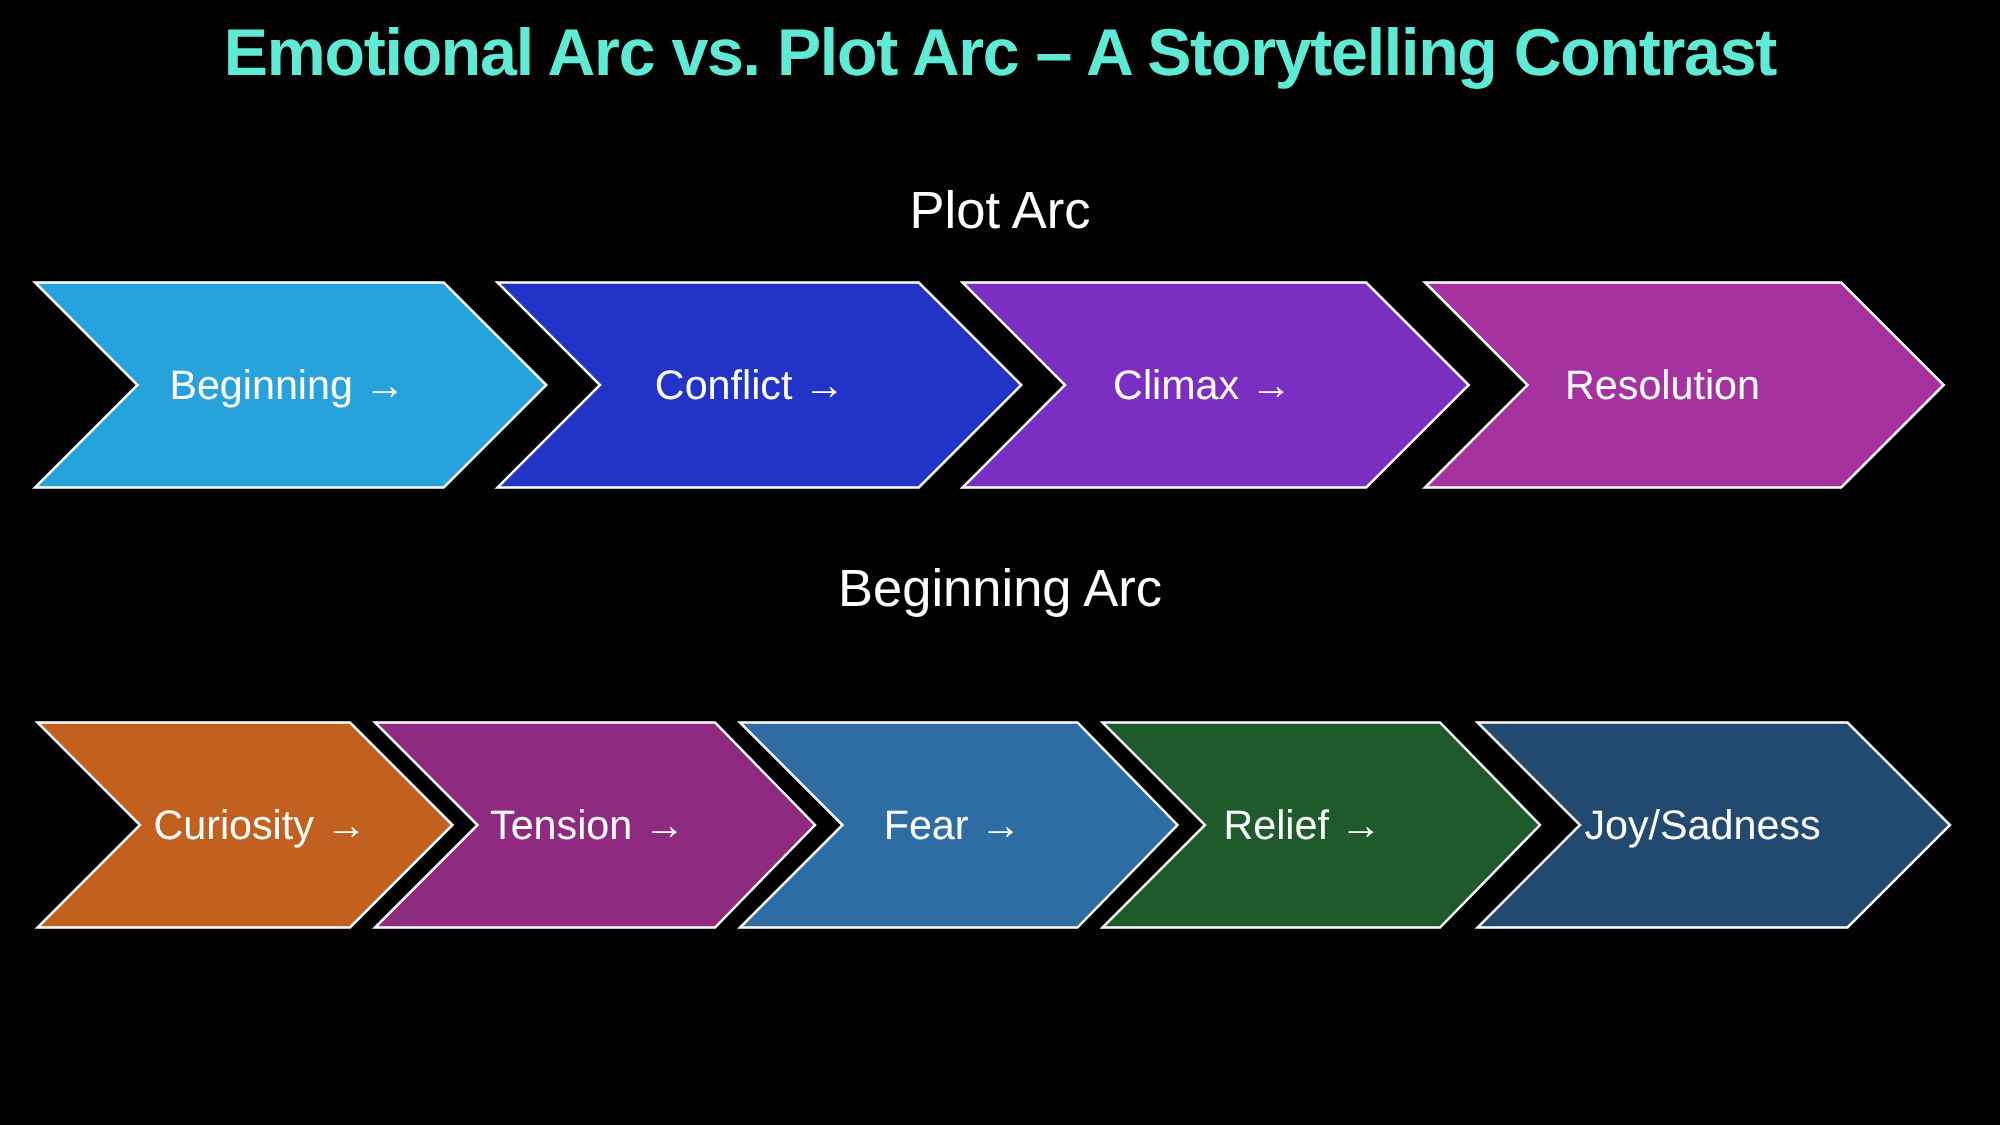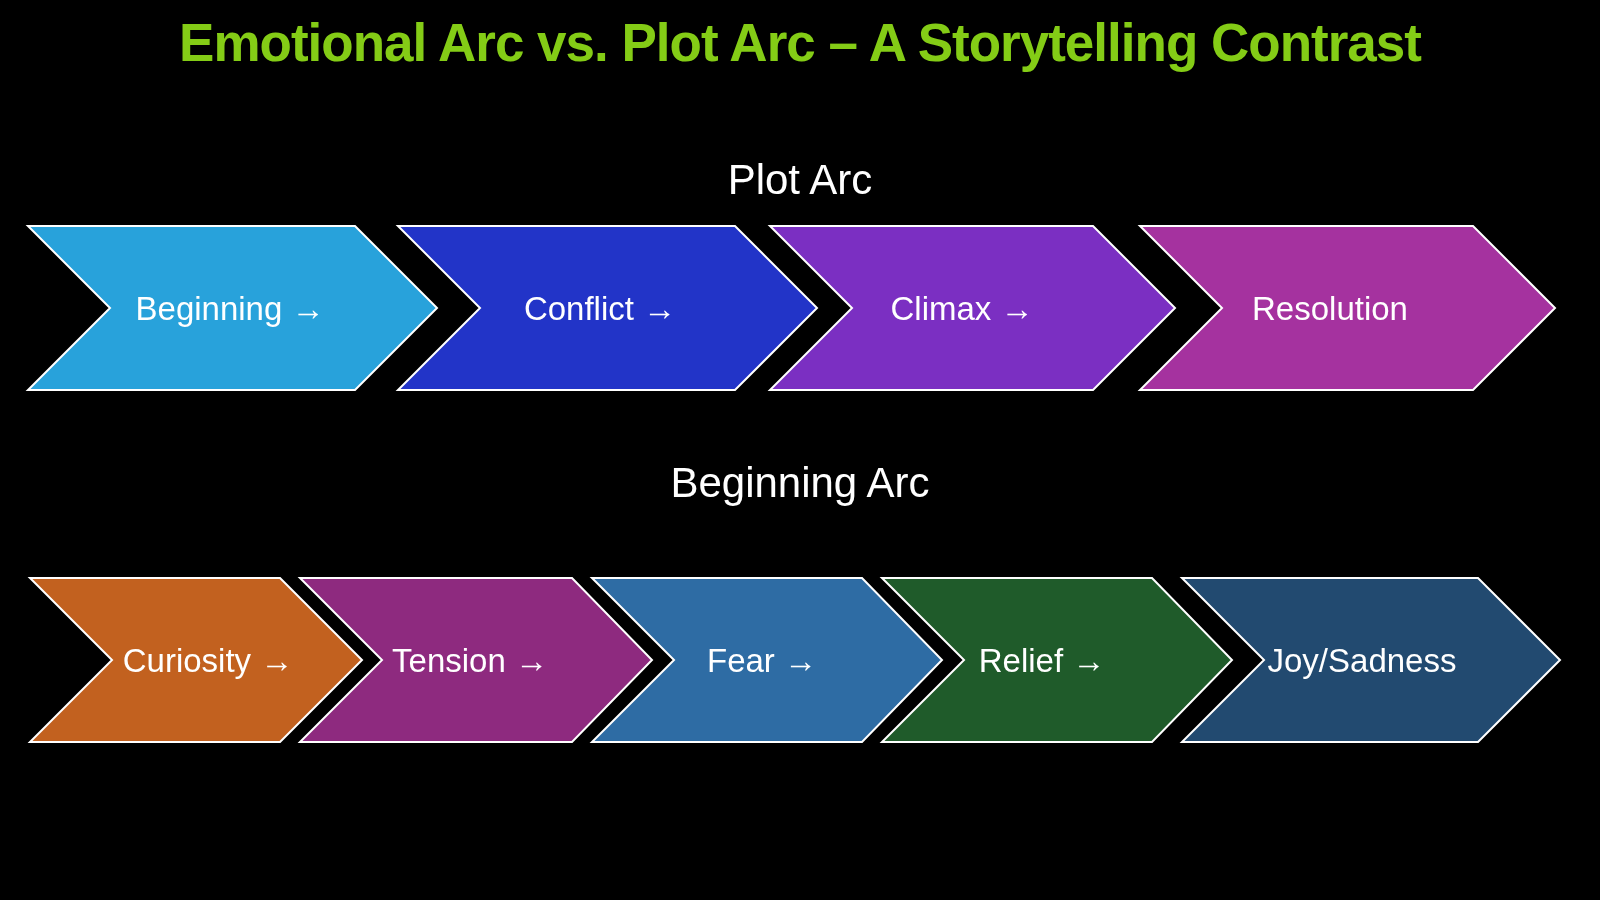--- a/index.html
+++ b/index.html
@@ -15,31 +15,31 @@
     overflow: hidden;
     font-family: "Liberation Sans", "DejaVu Sans", sans-serif;
   }
   .title {
     position: absolute;
     top: 12px;
     left: 0;
     right: 0;
     margin: 0;
     text-align: center;
-    color: #84cc16;
+    color: #5eead4;
     font-size: 53px;
     font-weight: 600;
     letter-spacing: -1px;
     font-stretch: condensed;
   }
   .heading {
     position: absolute;
     left: 0;
     right: 0;
-    margin: 12px;
+    margin: 0;
     text-align: center;
     color: #ffffff;
     font-size: 42px;
     font-weight: 500;
   }
   .heading-plot { top: 144px; }
   .heading-emotional { top: 447px; }
   .arcs-svg {
     position: absolute;
     top: 0;

